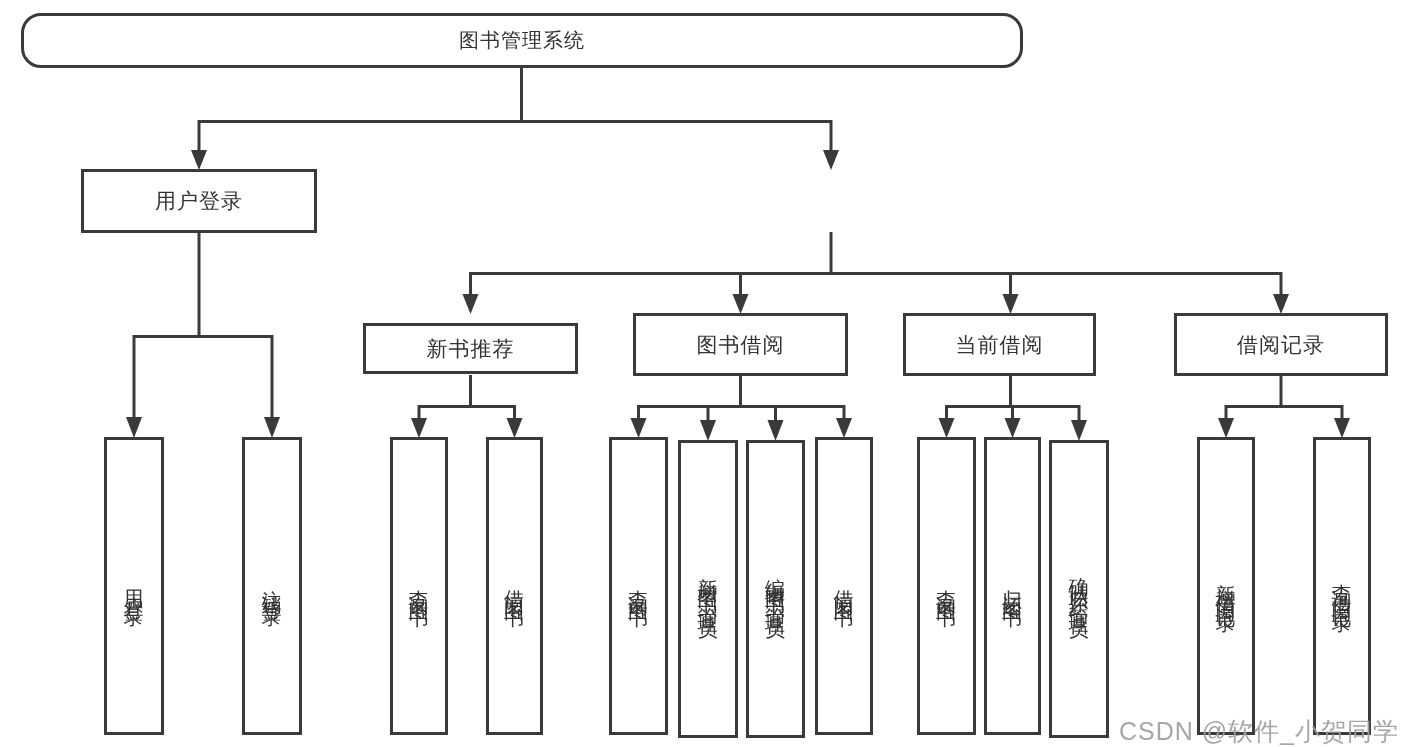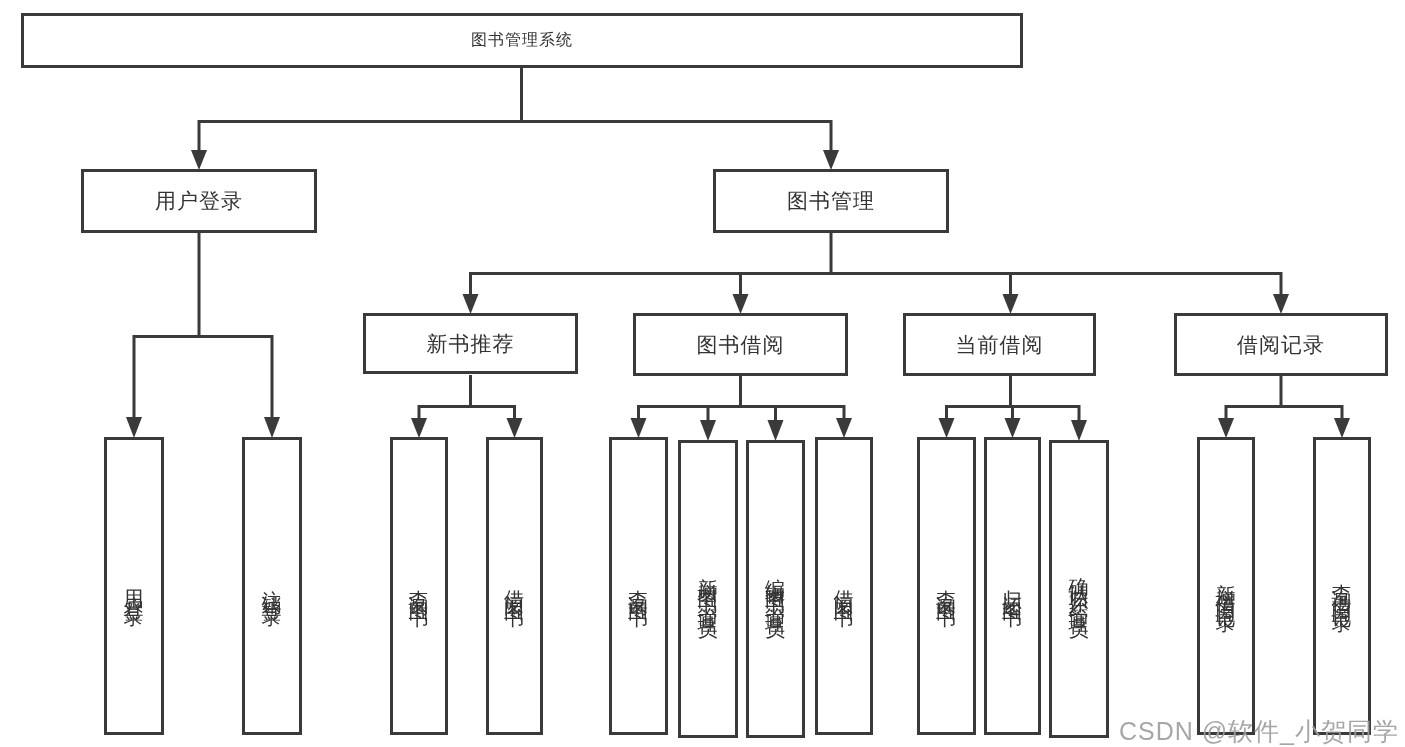--- a/index.html
+++ b/index.html
@@ -16,21 +16,21 @@
     background:#ffffff;
     border:3px solid #3a3a3a;
     box-sizing:border-box;
     display:flex;
     align-items:center;
     justify-content:center;
     color:#333333;
     z-index:2;
   }
   .hbox { font-size:21px; letter-spacing:1px; }
-  .root { font-size:16px; }
+  .root { font-size:20px;border-radius:20px; }
   .vbox {
     font-size:20px;
     writing-mode:vertical-rl;
     text-orientation:mixed;
     letter-spacing:6px;
     line-height:1.1;
   }
   .watermark {
     position:absolute;
     right:6px;
@@ -87,25 +87,22 @@
     </g>
   </svg>
 
   <div class="box hbox root" style="left:21px;top:13px;width:1002px;height:55px;">
     <span>图书管理系统</span>
   </div>
 
   <div class="box hbox" style="left:81px;top:169px;width:236px;height:64px;">
     <span>用户登录</span>
   </div>
-  <div class="box hbox" style="left:713px;top:169px;width:236px;height:64px;">
-    <span>图书管理</span>
-  </div>
 
-  <div class="box hbox" style="left:363px;top:313px;width:215px;height:61px;">
+  <div class="box hbox" style="left:363px;top:323px;width:215px;height:51px;">
     <span>新书推荐</span>
   </div>
   <div class="box hbox" style="left:633px;top:313px;width:215px;height:63px;">
     <span>图书借阅</span>
   </div>
   <div class="box hbox" style="left:903px;top:313px;width:193px;height:63px;">
     <span>当前借阅</span>
   </div>
   <div class="box hbox" style="left:1174px;top:313px;width:214px;height:63px;text-align:center;">
     <span>借阅记录</span>

